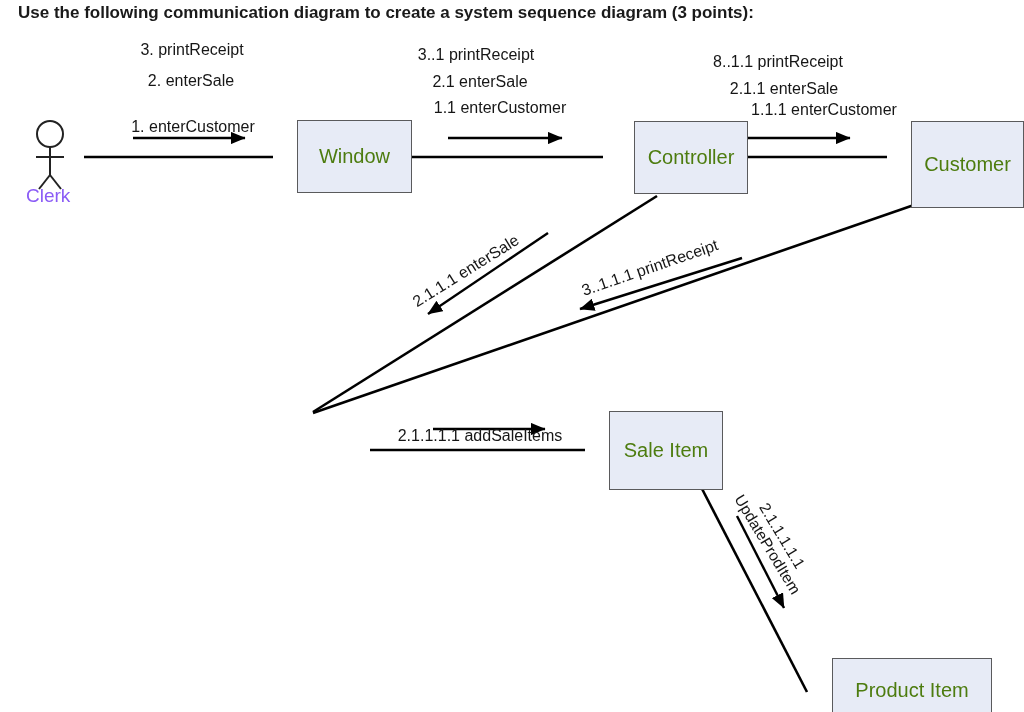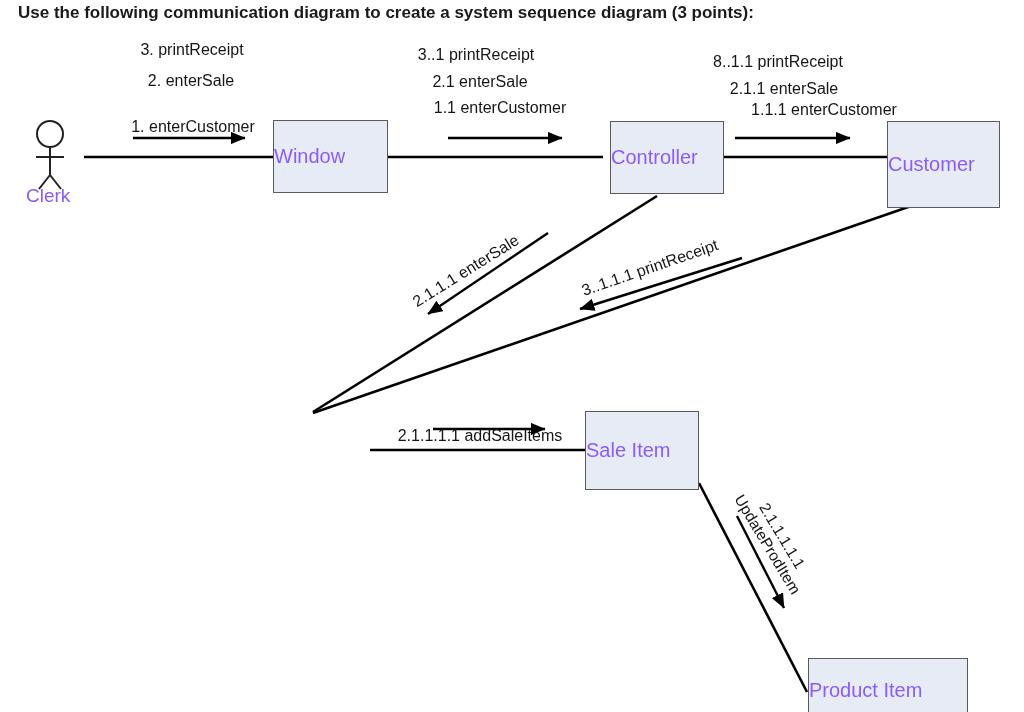--- a/index.html
+++ b/index.html
@@ -5,22 +5,22 @@
   html,body{margin:0;padding:0;background:#ffffff;}
   .stage{
     position:relative;width:1024px;height:712px;background:#ffffff;
     font-family:"Liberation Sans",sans-serif;overflow:hidden;color:#141414;
   }
   .title{
     position:absolute;left:18px;top:3px;font-size:17px;color:#1a1a1a;white-space:nowrap;font-weight:bold;
   }
   .node{
     position:absolute;background:#e7ebf6;border:1.6px solid #5a5a5c;
-    display:flex;align-items:center;justify-content:flex-start;
-    font-size:20px;color:#8b5cf6;box-sizing:border-box;
+    display:flex;align-items:center;justify-content:center;
+    font-size:20px;color:#4d7c0f;box-sizing:border-box;margin-left:24px;
   }
   .msg{
     position:absolute;font-size:16px;color:#161616;white-space:nowrap;
     transform:translate(-50%,-50%);
   }
   .rot-neg32{transform:translate(-50%,-50%) rotate(-32deg);}
   .rot-neg19{transform:translate(-50%,-50%) rotate(-19deg);}
   .rot-59{
     transform:translate(-50%,-50%) rotate(59deg);
     text-align:center;line-height:17px;font-size:15.5px;

